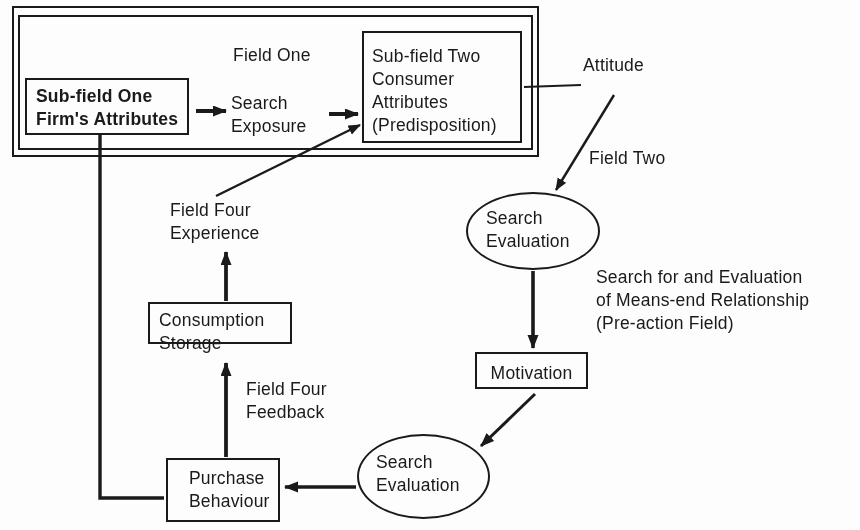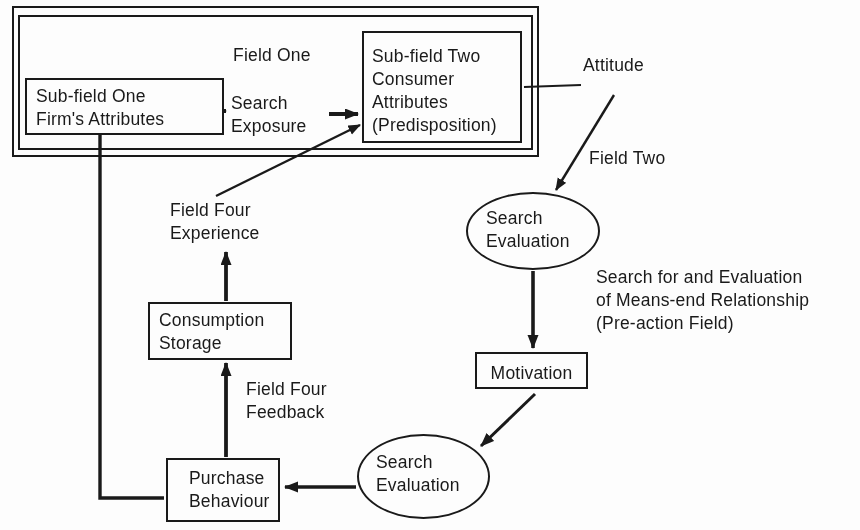--- a/index.html
+++ b/index.html
@@ -33,35 +33,35 @@
     font-size: 17.5px;
     line-height: 23px;
     letter-spacing: 0.2px;
   }
   .ellipse { border-radius: 50%; }
 
   #container        { position:absolute; left:12px; top:6px; width:527px; height:151px; border:2.6px solid #1a1a1a; background:transparent; }
   #container-inner  { position:absolute; left:4px; top:7px; right:4px; bottom:5px; border:2.4px solid #1a1a1a; }
 
   #field-one-label  { left:233px; top:44px; }
-  #subfield-one     { left:25px;  top:78px;  width:199px; height:57px;  padding:5px 4px 0 9px; }
+  #subfield-one     { left:25px;  top:78px;  width:164px; height:57px;  padding:5px 4px 0 9px;font-weight:bold; }
   #message-exposure { left:231px; top:92px; }
   #subfield-two     { left:362px; top:31px;  width:160px; height:112px; padding:12px 2px 0 8px; }
 
   #attitude-label   { left:583px; top:54px; }
   #field-two-label  { left:589px; top:147px; }
 
   #se-top           { left:466px; top:192px; width:134px; height:78px; padding:13px 0 0 18px; }
   #means-end-note   { left:596px; top:266px; }
   #motivation       { left:475px; top:352px; width:113px; height:37px; padding:8px 0 0 0; text-align:center; }
   #se-bottom        { left:357px; top:434px; width:133px; height:85px; padding:15px 0 0 17px; }
   #field-three-note { left:565px; top:458px; }
 
   #purchase         { left:166px; top:458px; width:114px; height:64px; padding:7px 0 0 21px; }
-  #consumption      { left:148px; top:302px; width:144px; height:58px; padding:5px 0 0 9px; }
+  #consumption      { left:148px; top:302px; width:144px; height:42px; padding:5px 0 0 9px; }
   #ff-feedback      { left:246px; top:378px; }
   #ff-experience    { left:170px; top:199px; }
 </style>
 </head>
 <body>
 
 <div class="canvas">
 
   <svg class="arrows" viewBox="0 0 860 530" aria-hidden="true">
     <defs>

